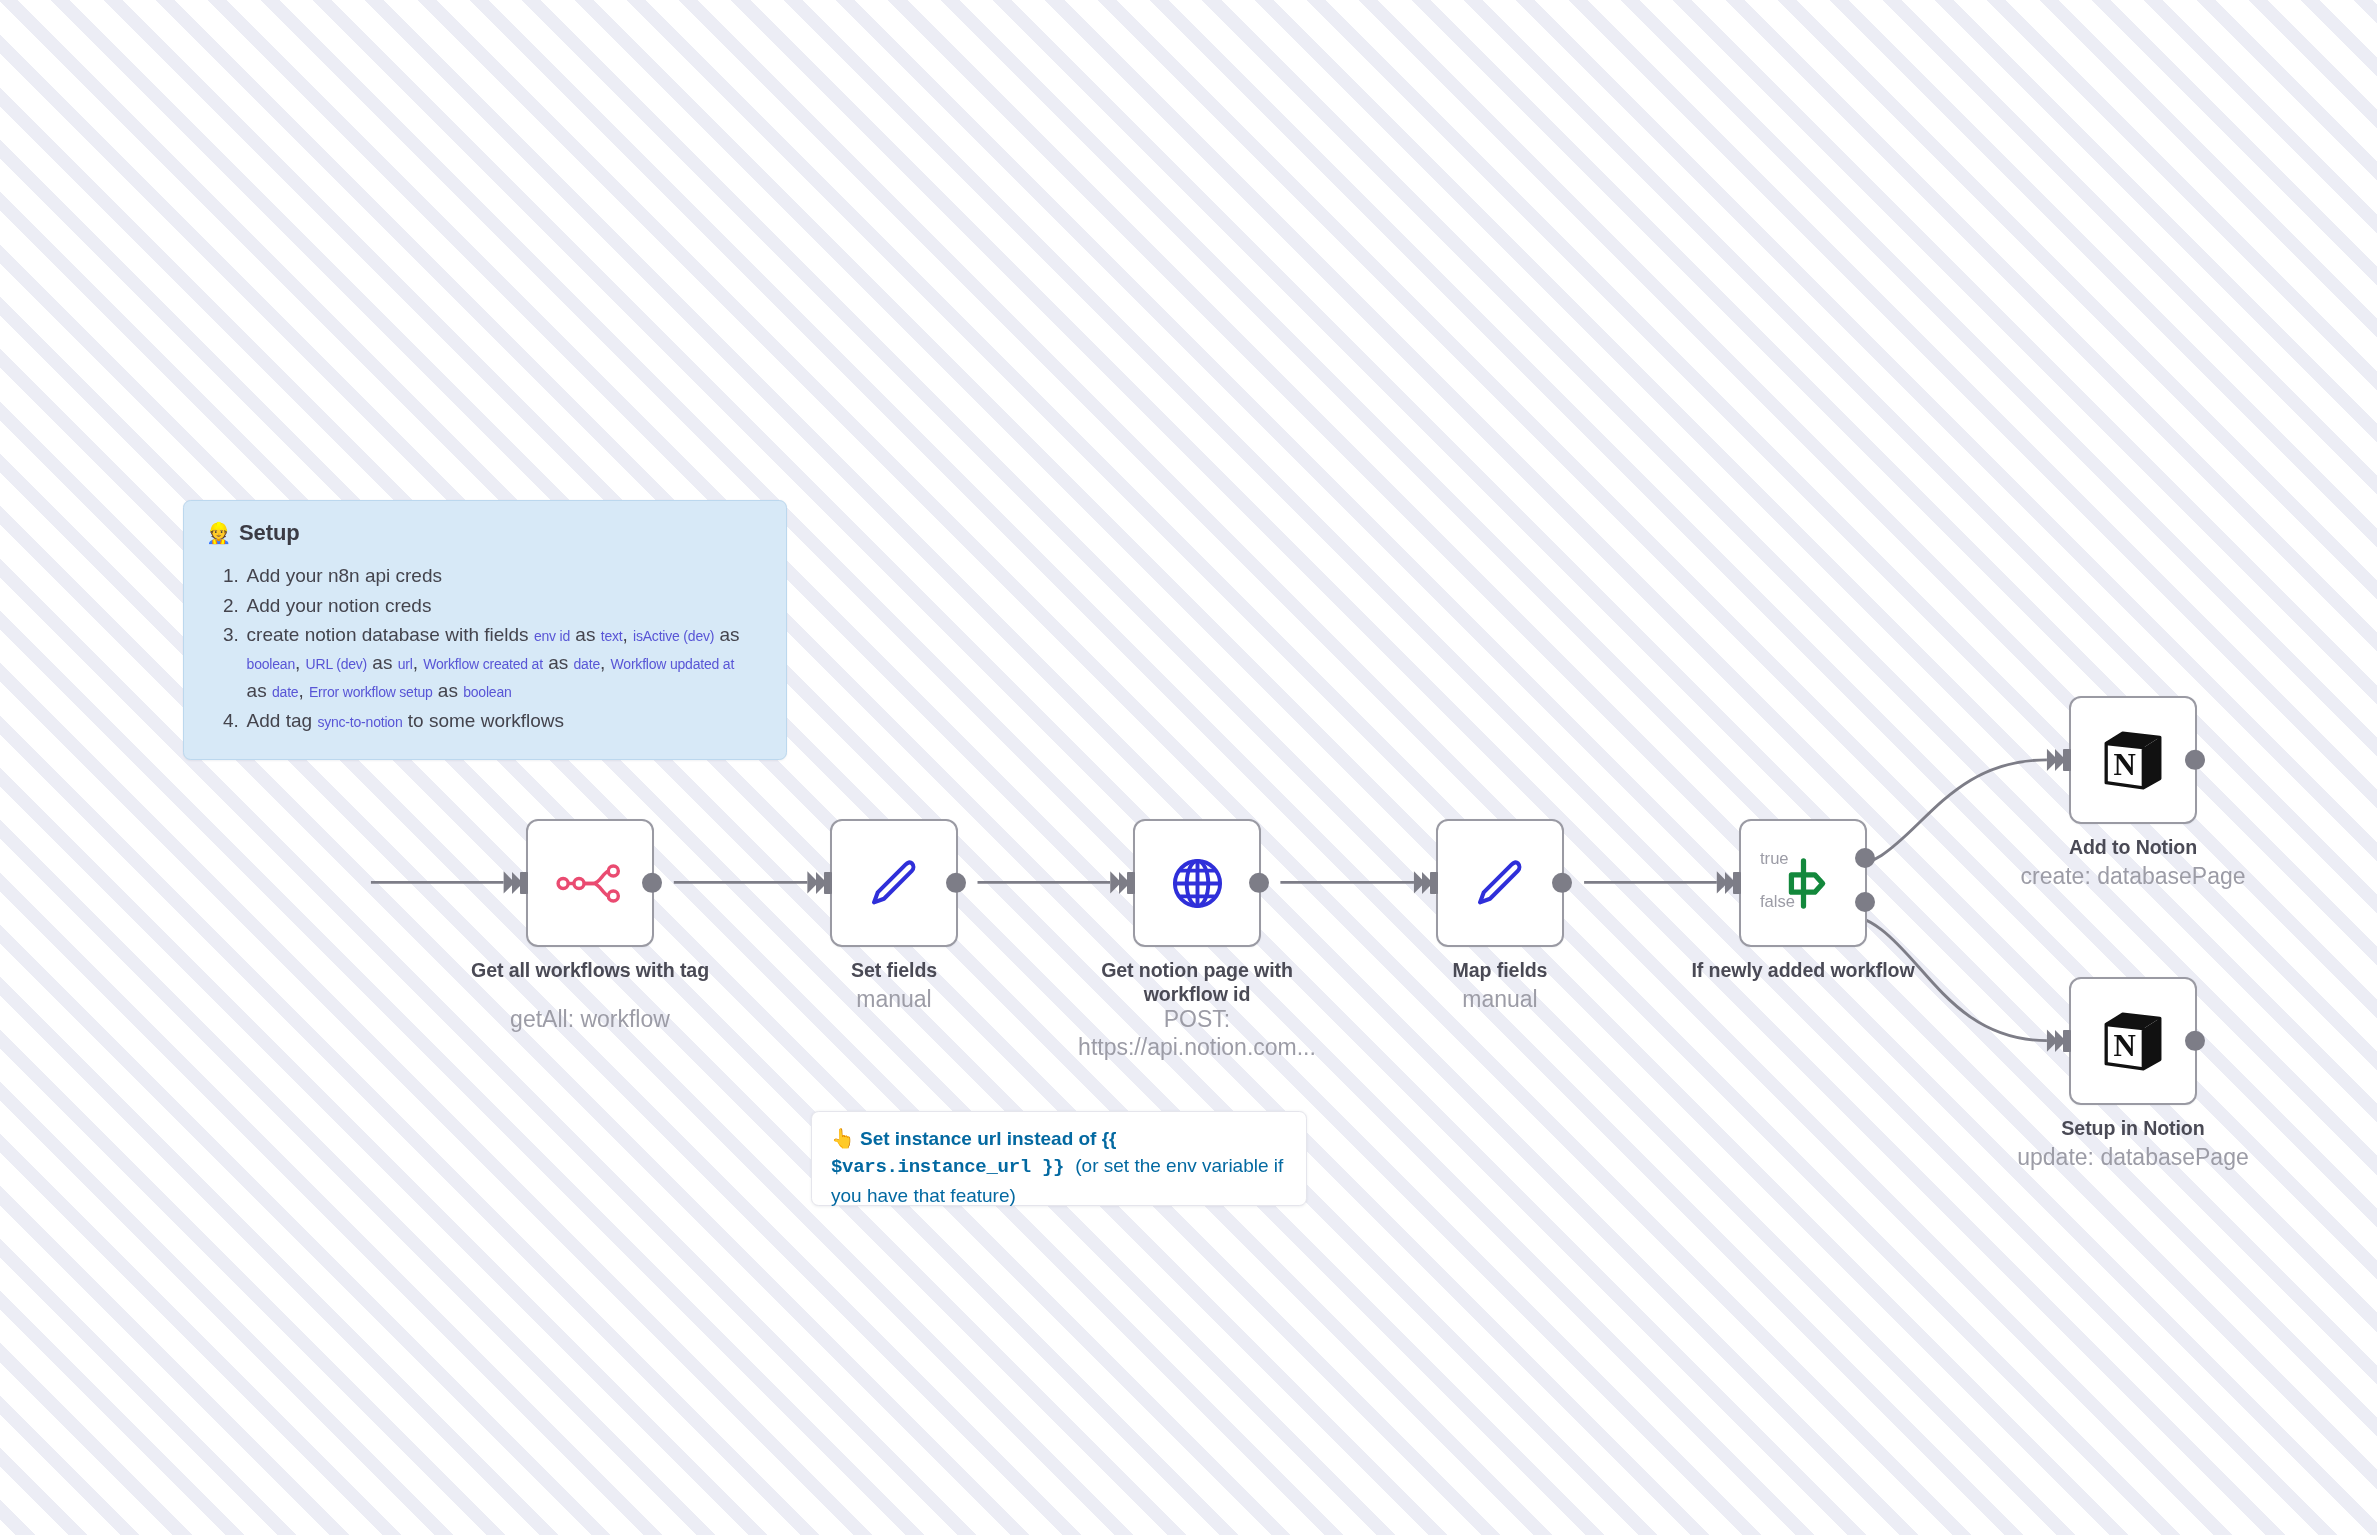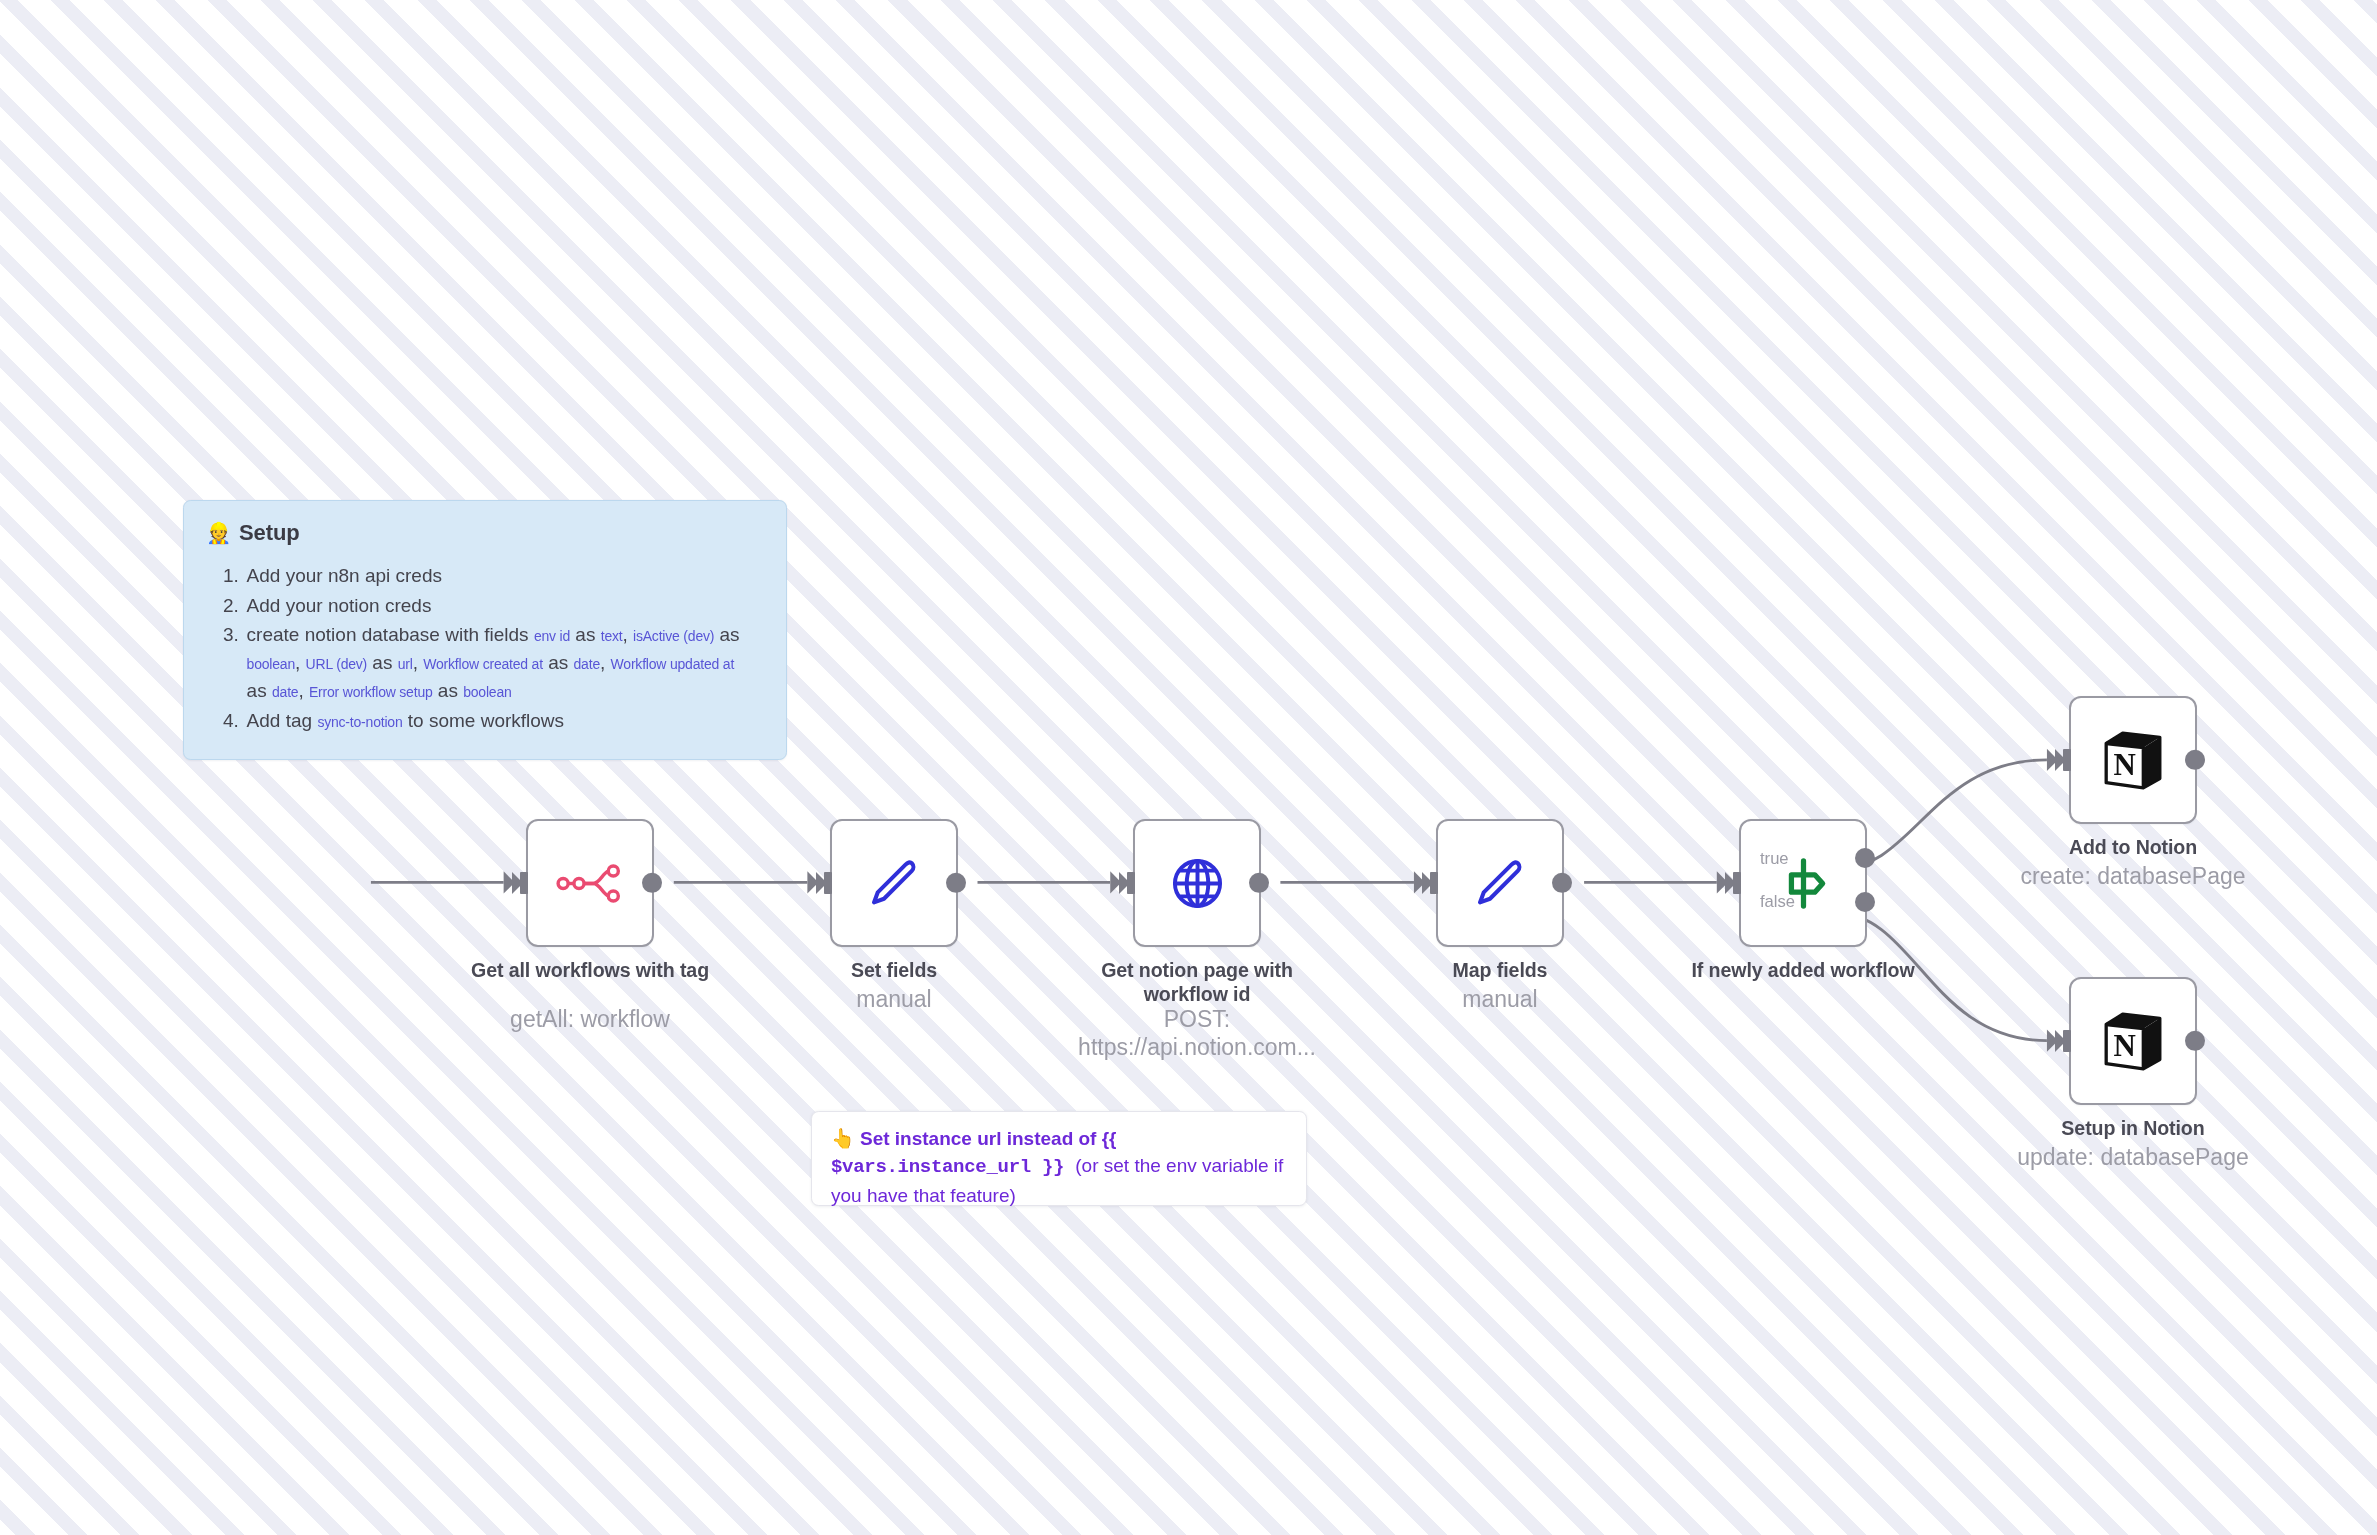--- a/index.html
+++ b/index.html
@@ -91,21 +91,21 @@
     left: 811px;
     top: 1111px;
     width: 496px;
     height: 95px;
     background: #ffffff;
     border: 0.9px solid #e5e5ec;
     padding: 12.8px 19px;
     box-shadow: 0 0.9px 2.6px rgba(40,50,80,0.08);
     font-size: 19px;
     line-height: 1.45;
-    color: #6d28d9;
+    color: #0369a1;
     font-weight: bold;
   }
   .sticky-url .mono {
     font-family: "Liberation Mono", "DejaVu Sans Mono", monospace;
     font-weight: bold;
     letter-spacing: -0.3px;
   }
   .sticky-url .norm { font-weight: normal; }
 
   

